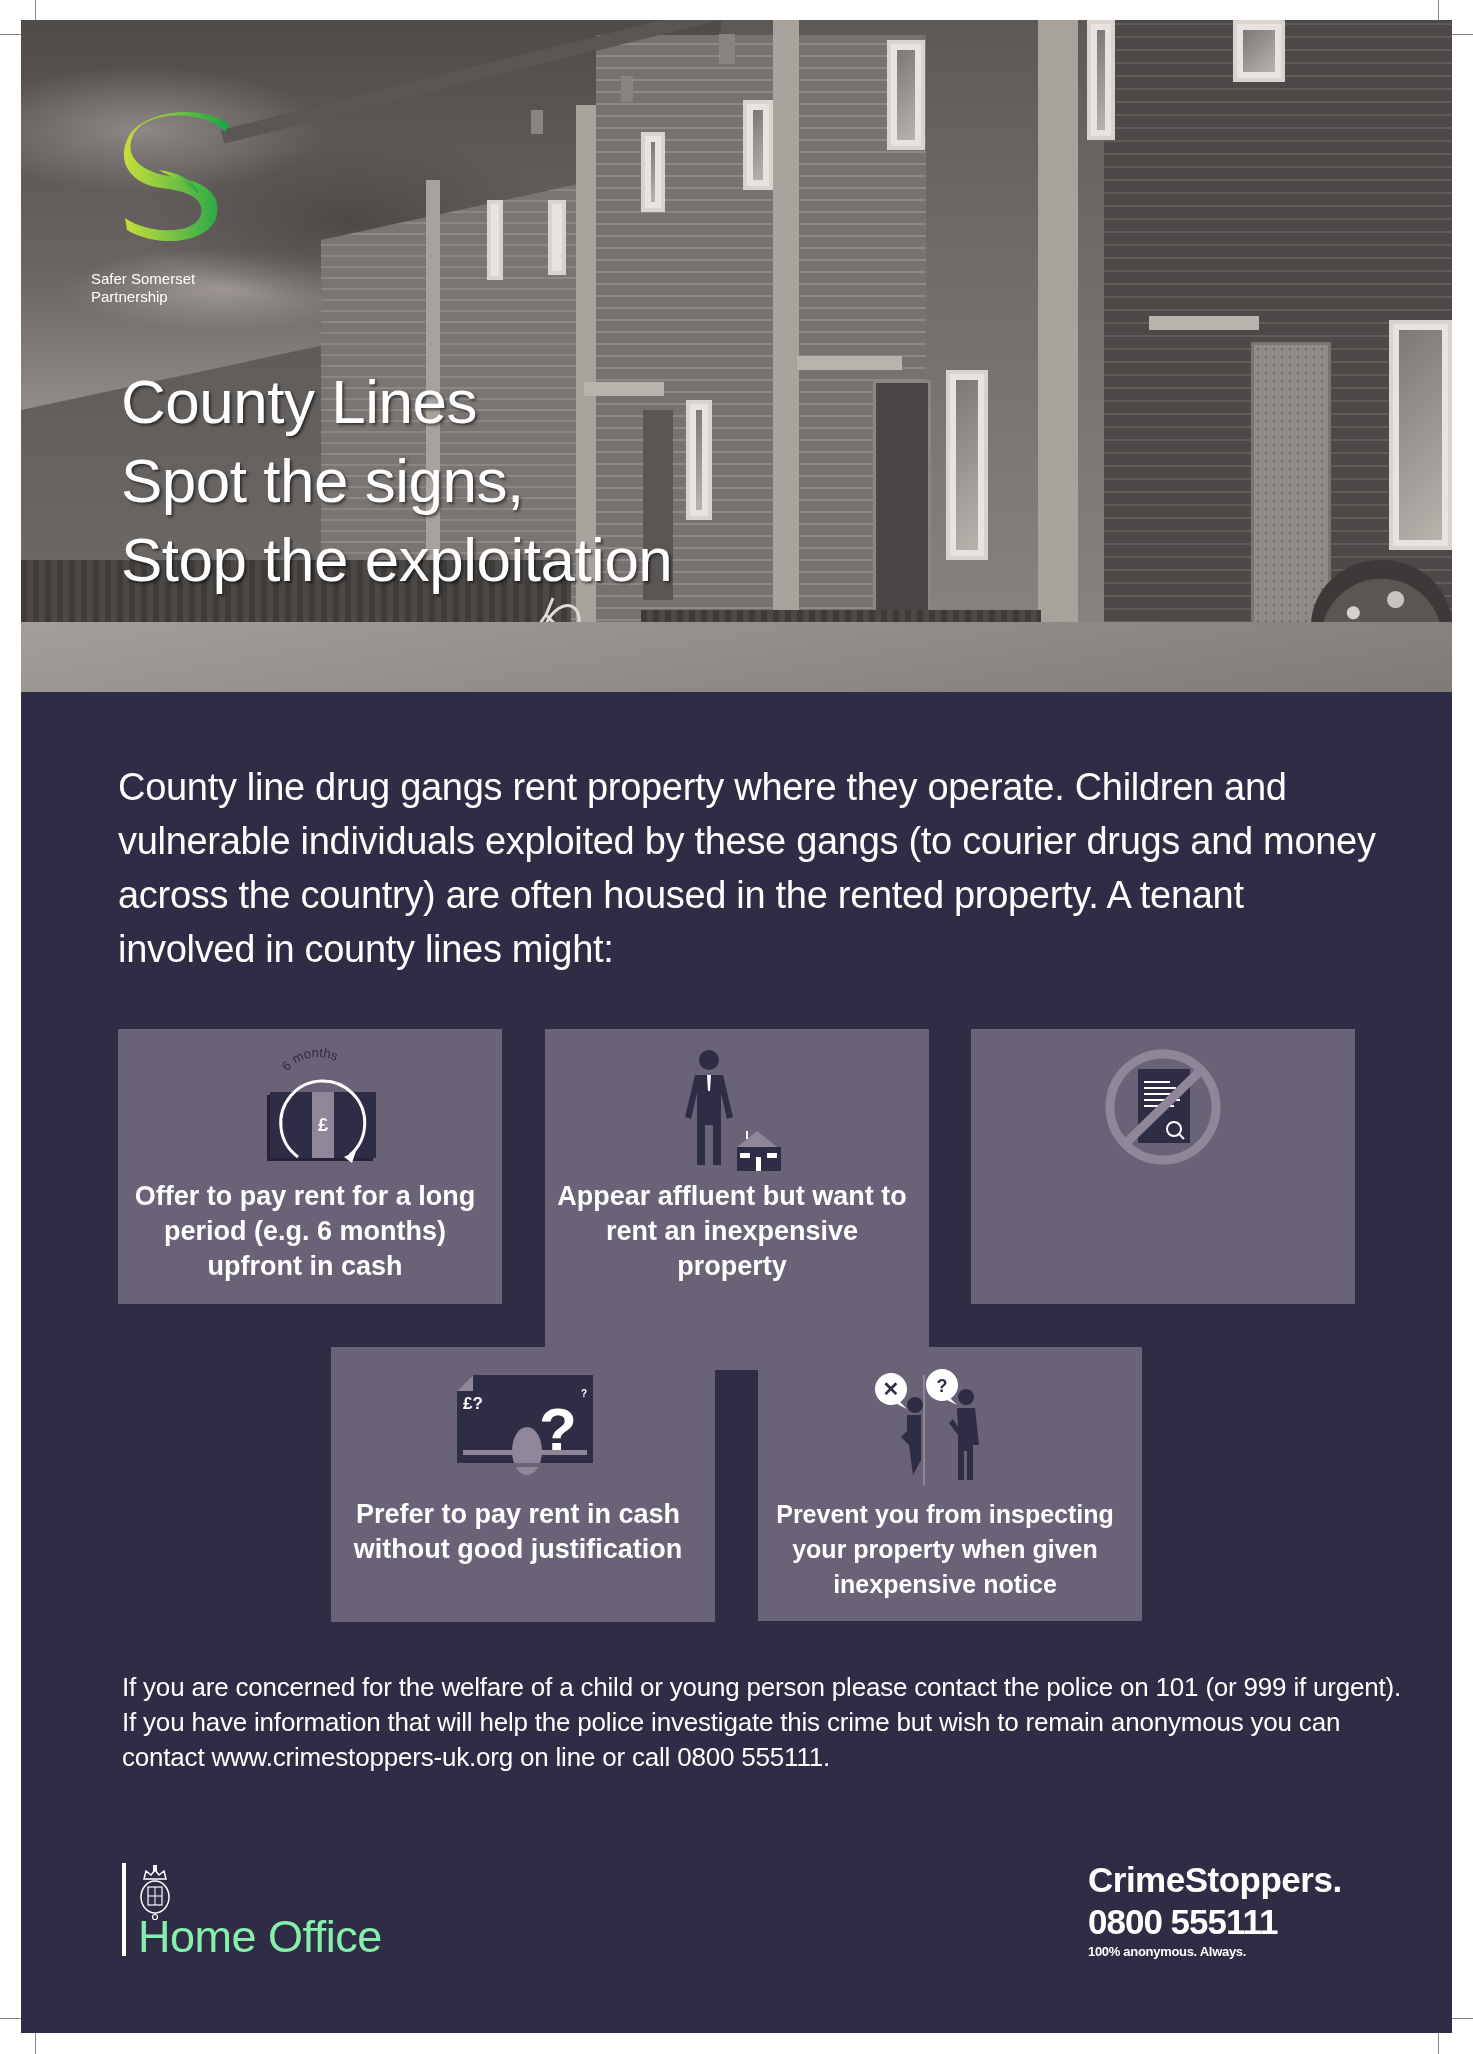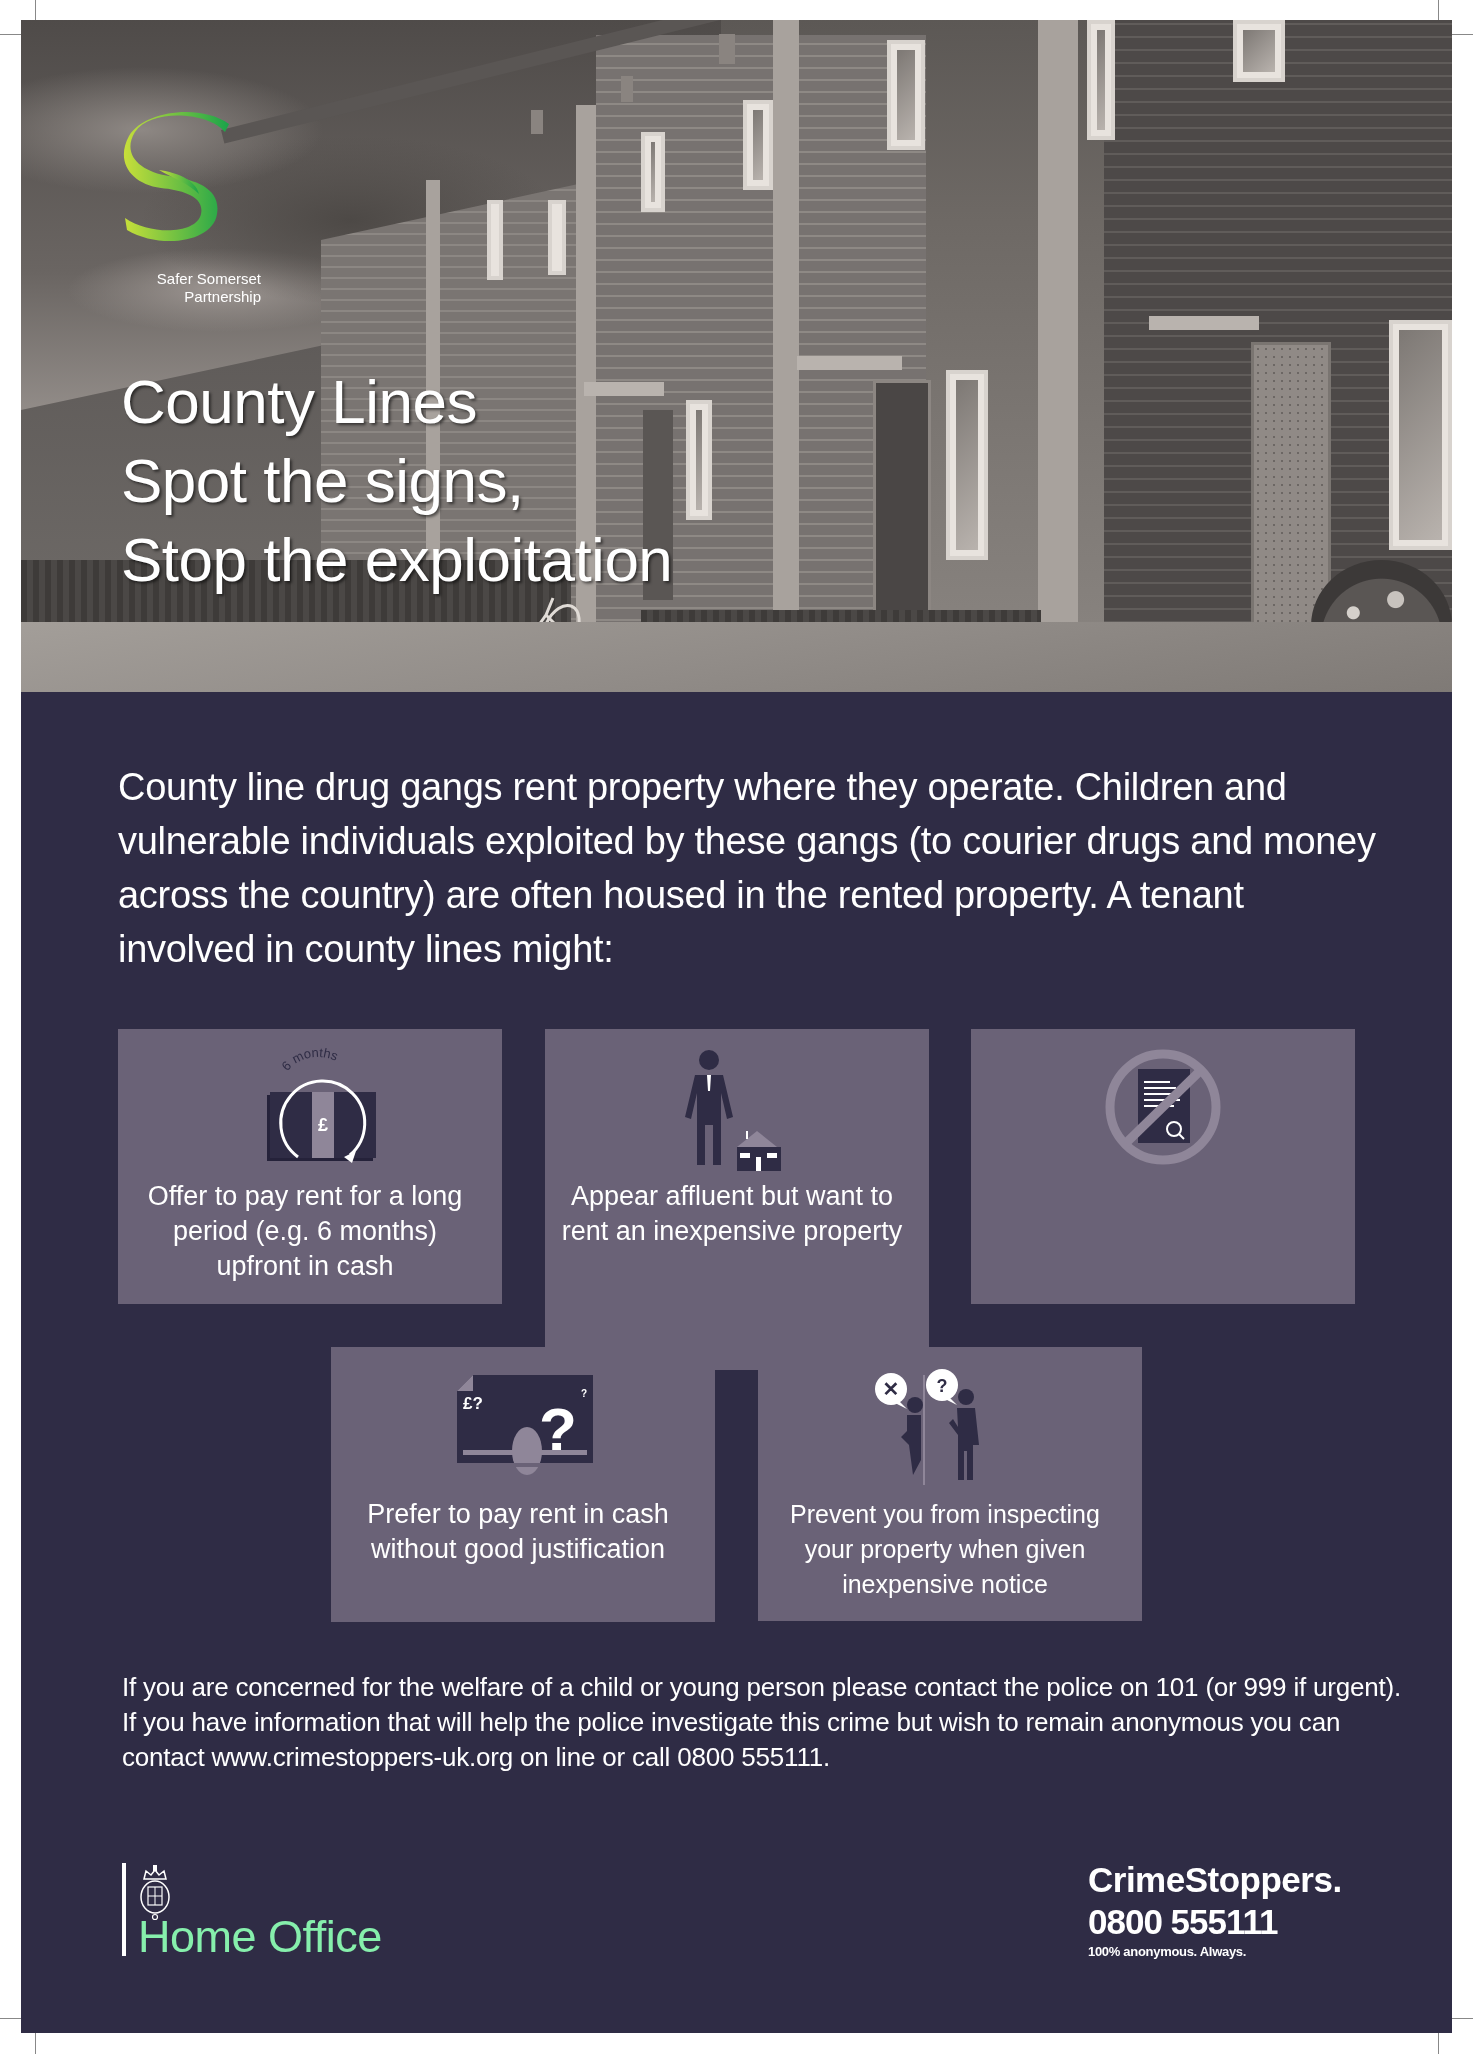--- a/index.html
+++ b/index.html
@@ -30,21 +30,21 @@
   .pillar { position: absolute; background: #a8a29d; }
   .win { position: absolute; background: #e8e3de; border: 4px solid #d8d3ce; }
   .win::after { content: ""; position: absolute; inset: 6px; background: linear-gradient(135deg, #7d7874, #b9b3ae); }
   .canopy { position: absolute; background: #b9b3ae; height: 14px; }
   .hedge { position: absolute; background: repeating-linear-gradient(90deg, #3e3b39 0 6px, #4b4846 6px 12px); }
   .pavement { position: absolute; left: 0; bottom: 0; width: 100%; height: 70px;
     background: linear-gradient(170deg, #a39e99 0%, #918c88 50%, #7f7a76 100%); }
 
   .logo { position: absolute; left: 100px; top: 90px; width: 110px; height: 140px; }
   .logo-caption {
-    position: absolute; left: 70px; top: 250px; width: 170px; text-align: right;
+    position: absolute; left: 70px; top: 250px; width: 170px; text-align: left;
     color: #ffffff; font-size: 15px; line-height: 18px;
   }
 
   .headline {
     position: absolute; left: 100px; top: 342px; color: #ffffff;
     font-weight: normal; font-size: 62px; line-height: 79px; letter-spacing: -0.5px;
     text-shadow: 2px 2px 3px rgba(0,0,0,0.55);
   }
 
   
@@ -54,21 +54,21 @@
   }
 
   
   .card {
     position: absolute; width: 384px; background: #6a6277;
     color: #ffffff; text-align: center;
   }
   .card .icon { position: absolute; left: 0; right: 0; top: 18px; height: 150px; display: flex; justify-content: center; }
   .card .label {
     position: absolute; left: 10px; right: 20px; top: 150px;
-    font-weight: normal; font-size: 27px; line-height: 35px;
+    font-weight: bold; font-size: 27px; line-height: 35px;
   }
   .card.small-text .label { font-size: 25px; }
 
   
   .contact {
     position: absolute; left: 101px; top: 1650px; width: 1280px;
     color: #ffffff; font-size: 26px; line-height: 35px; letter-spacing: -0.2px;
   }
   .tagline {
     position: absolute; left: 101px; top: 1768px; width: 1280px;

